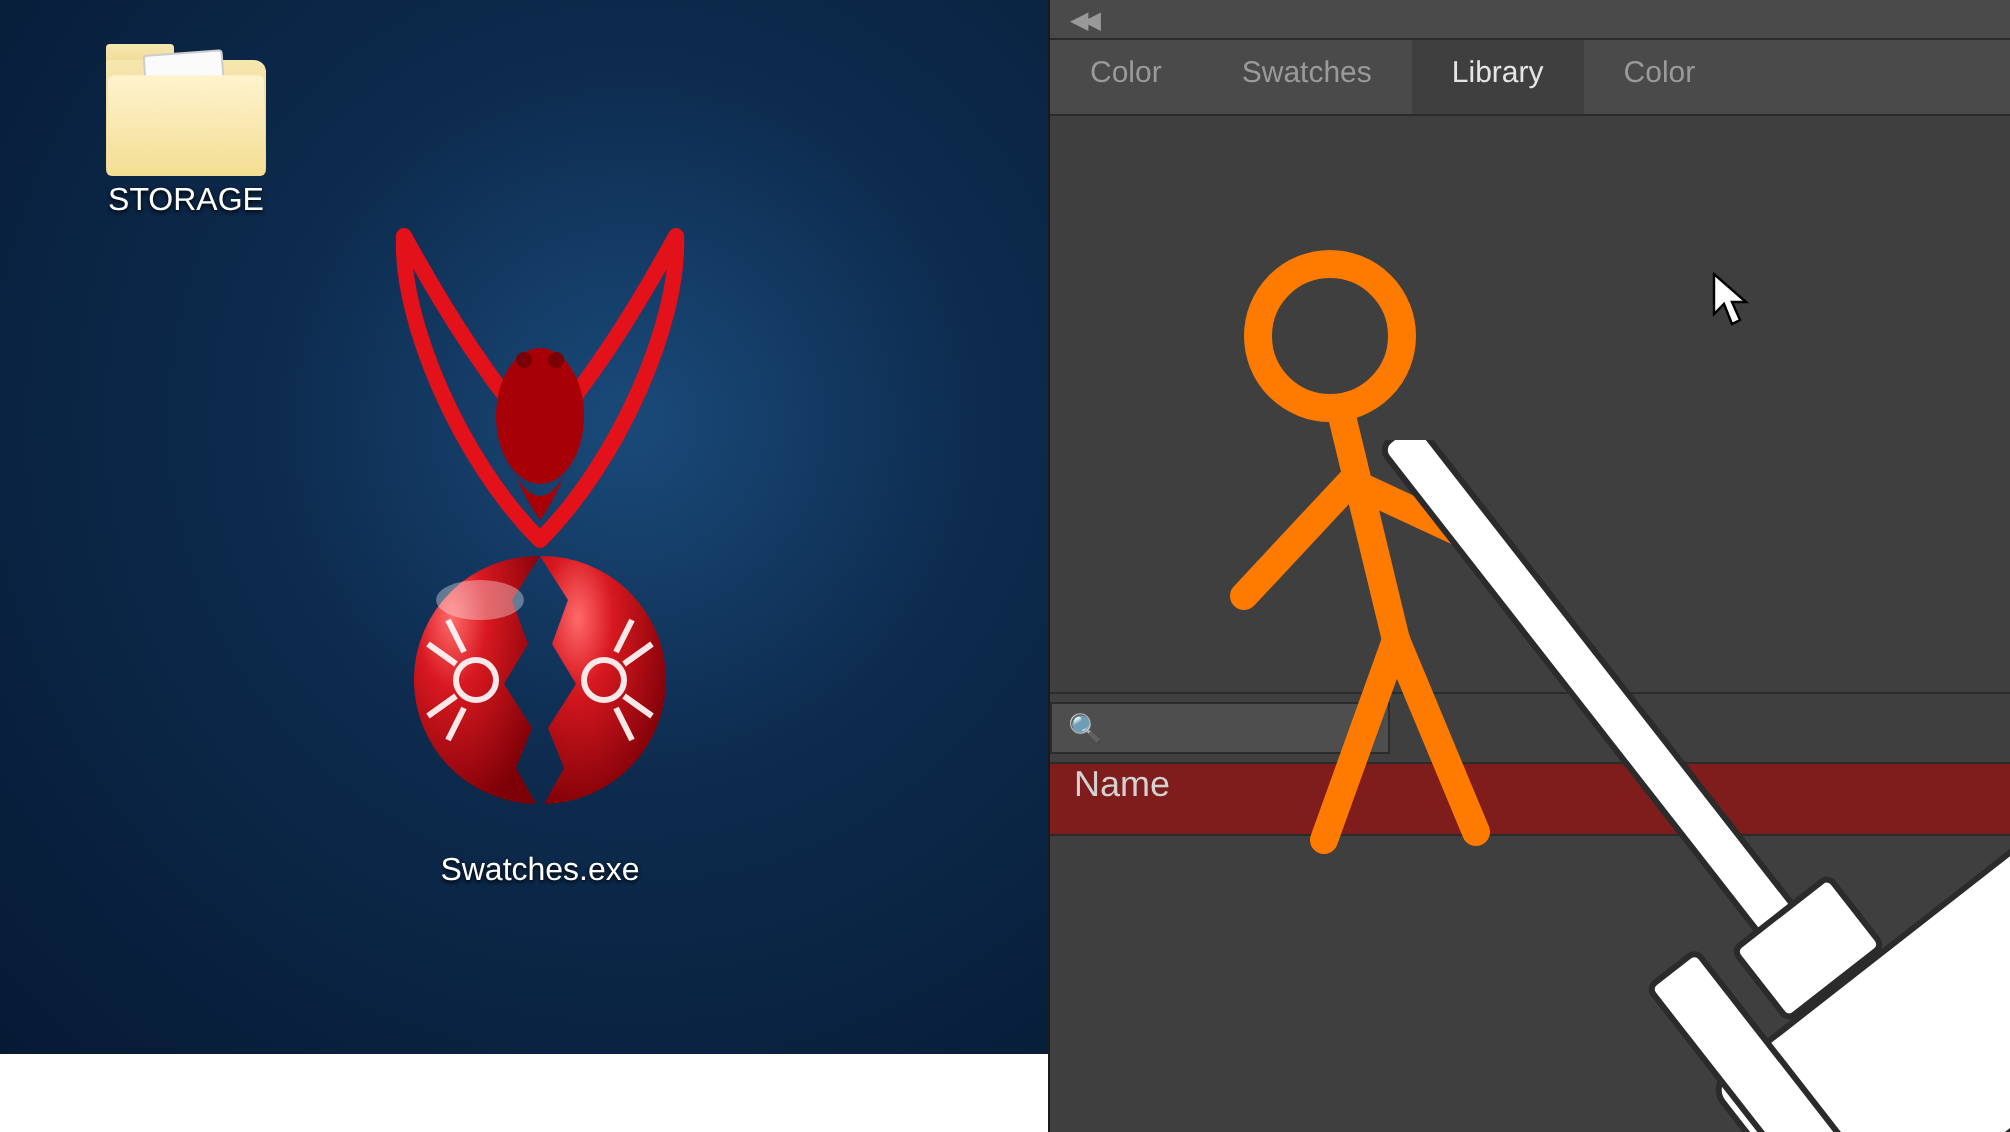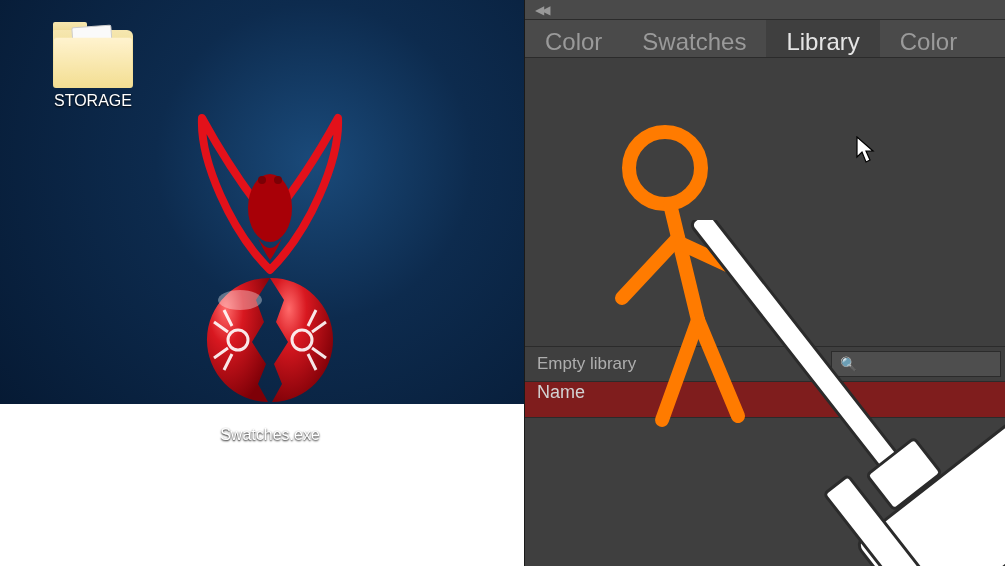--- a/index.html
+++ b/index.html
@@ -2,21 +2,21 @@
 <html><head>
 <meta charset="utf-8">
 <style>
   * { box-sizing: border-box; margin: 0; padding: 0; }
   html, body { width: 1005px; height: 566px; overflow: hidden; font-family: "Segoe UI", Tahoma, sans-serif; }
   body { display: flex; }
 
   
   .desktop {
     position: relative;
-    width: 524px; height: 404px;
+    width: 524px; height: 527px;
     background: radial-gradient(circle at 60% 40%, #1a4a7a 0%, #0d2b4e 40%, #061a34 100%);
   }
   .desktop-icon {
     position: absolute;
     width: 110px;
     text-align: center;
     color: #fff;
     font-size: 16px;
     text-shadow: 0 1px 2px #000;
   }
@@ -79,21 +79,21 @@
     display: flex;
     height: 38px;
     background: #4a4a4a;
     border-bottom: 1px solid #2b2b2b;
     align-items: stretch;
   }
   .tab {
     padding: 8px 20px 0;
     color: #9a9a9a;
     cursor: pointer;
-    font-size: 24px;
+    font-size: 15px;
   }
   .tab.active {
     background: #3f3f3f;
     color: #e5e5e5;
   }
   .doc-row {
     display: flex;
     align-items: stretch;
     padding: 8px 10px;
     gap: 8px;
@@ -241,21 +241,20 @@
     <div class="tab">Color</div>
     <div class="tab">Swatches</div>
     <div class="tab active">Library</div>
     <div class="tab">Color</div>
   </div>
 
 
   <div class="preview"></div>
 
   <div class="status-row">
-    <span class="status-text">Empty library</span>
     <div class="search-box">
       <span class="search-icon">🔍</span>
       <span></span>
     </div>
   </div>
 
   <div class="header-row">
     <span>Name</span>
   </div>
 

